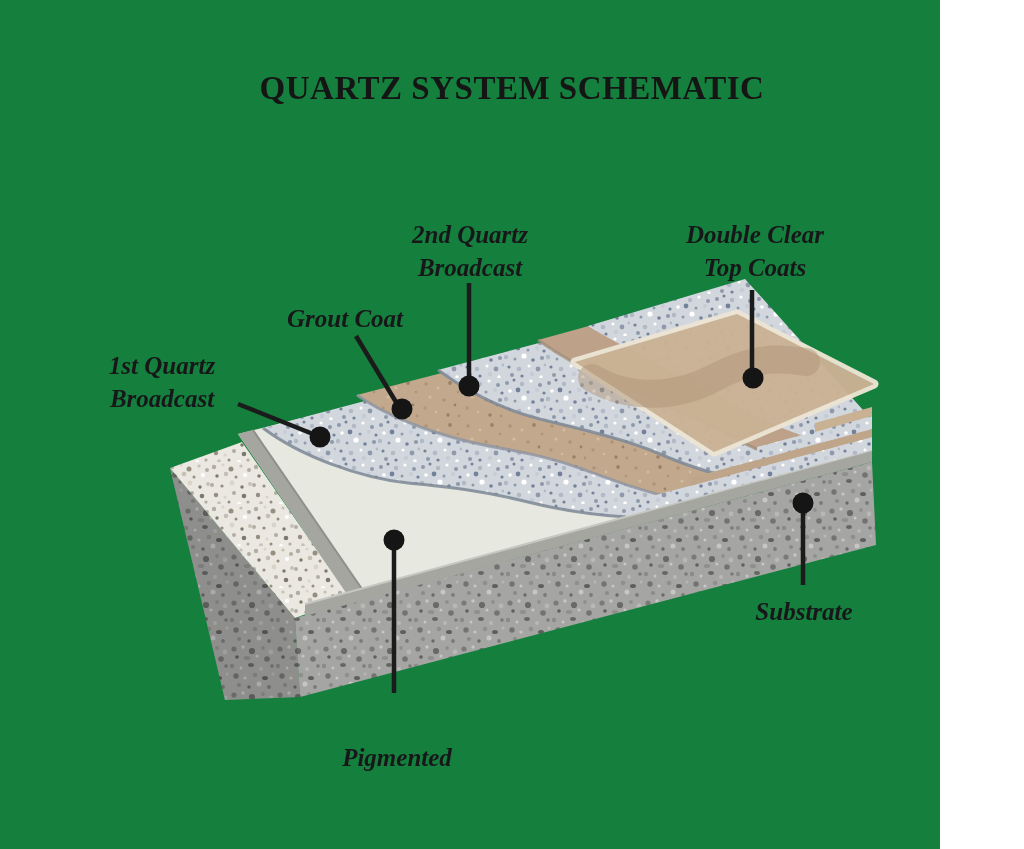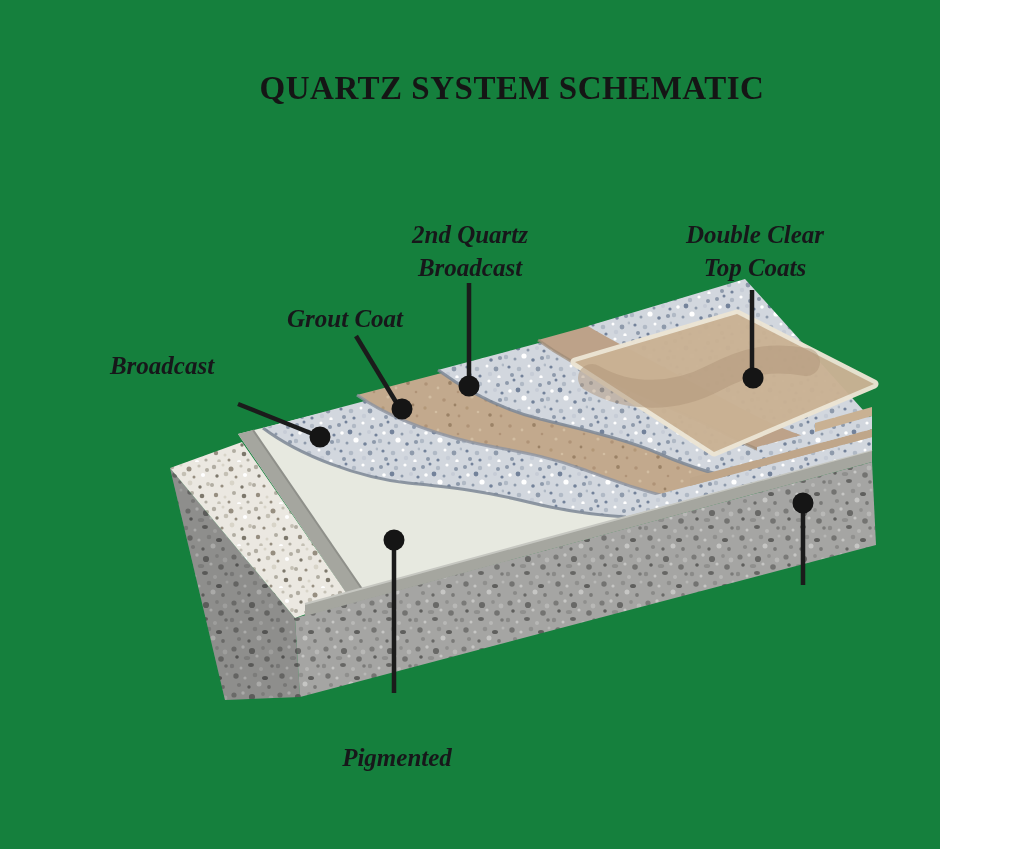--- a/index.html
+++ b/index.html
@@ -201,23 +201,25 @@
   <div class="callout" style="left:755px; top:218px;">
     <span>Double Clear</span>
     <span>Top Coats</span>
   </div>
 
   <div class="callout" style="left:345px; top:302px;">
     <span>Grout Coat</span>
   </div>
 
   <div class="callout" style="left:162px; top:349px;">
+    <span>1st Quartz</span>
     <span>Broadcast</span>
   </div>
 
   <div class="callout" style="left:804px; top:595px;">
+    <span>Substrate</span>
   </div>
 
   <div class="callout" style="left:397px; top:697px;margin-top:44px;">
     <span>Pigmented</span>
   </div>
 
 </div>
 
 </body></html>

